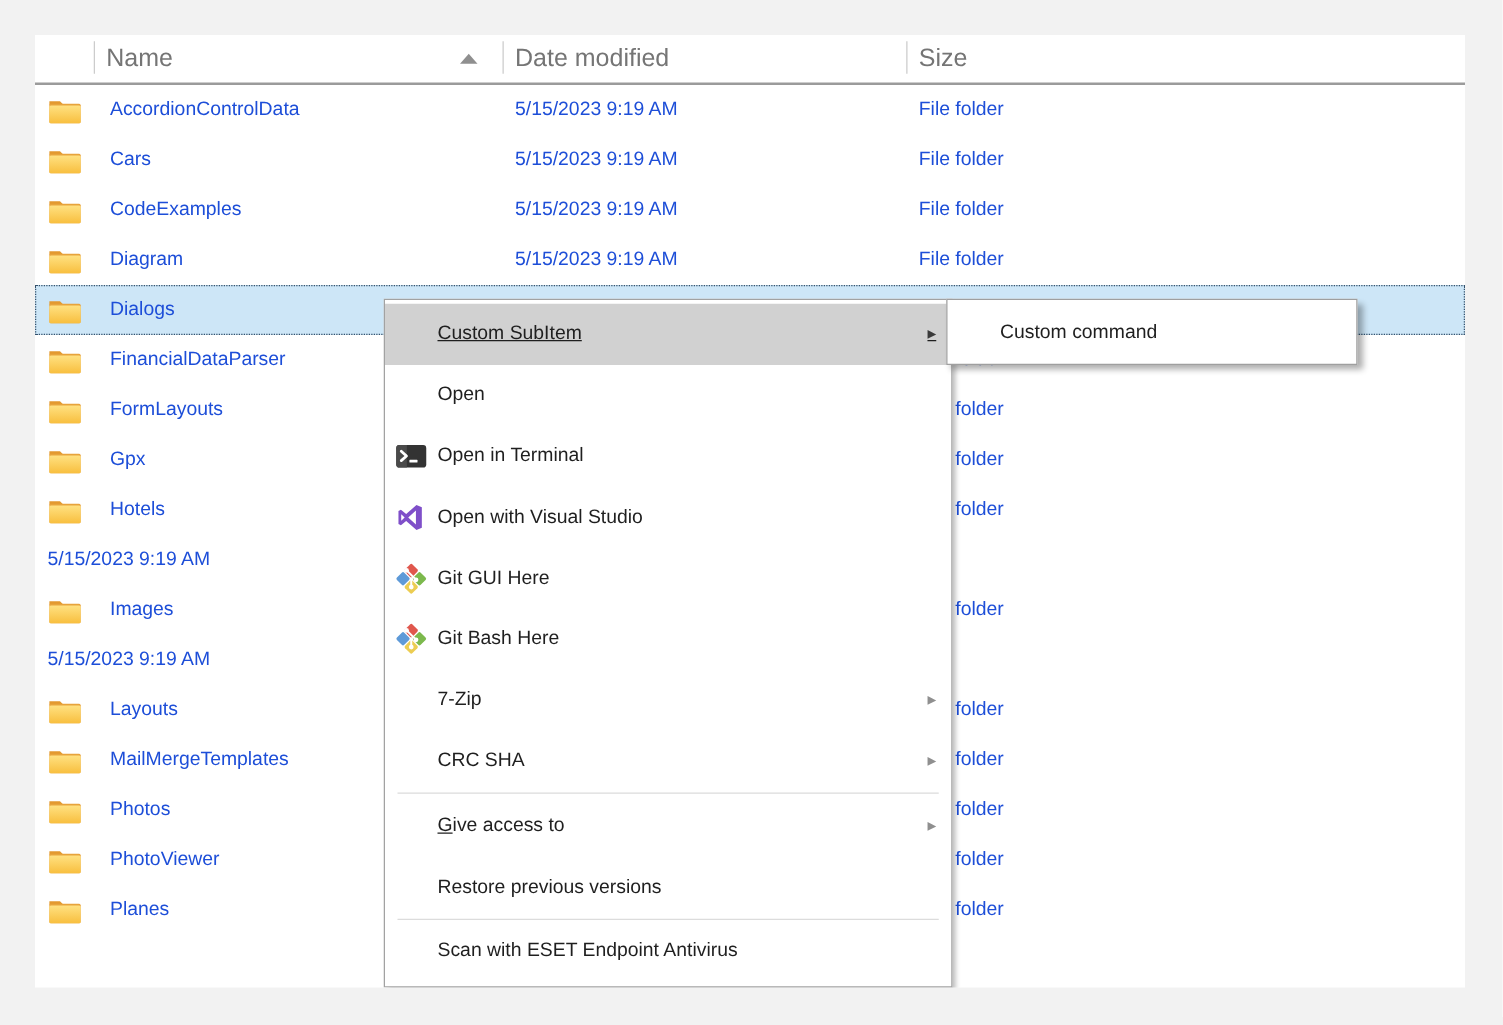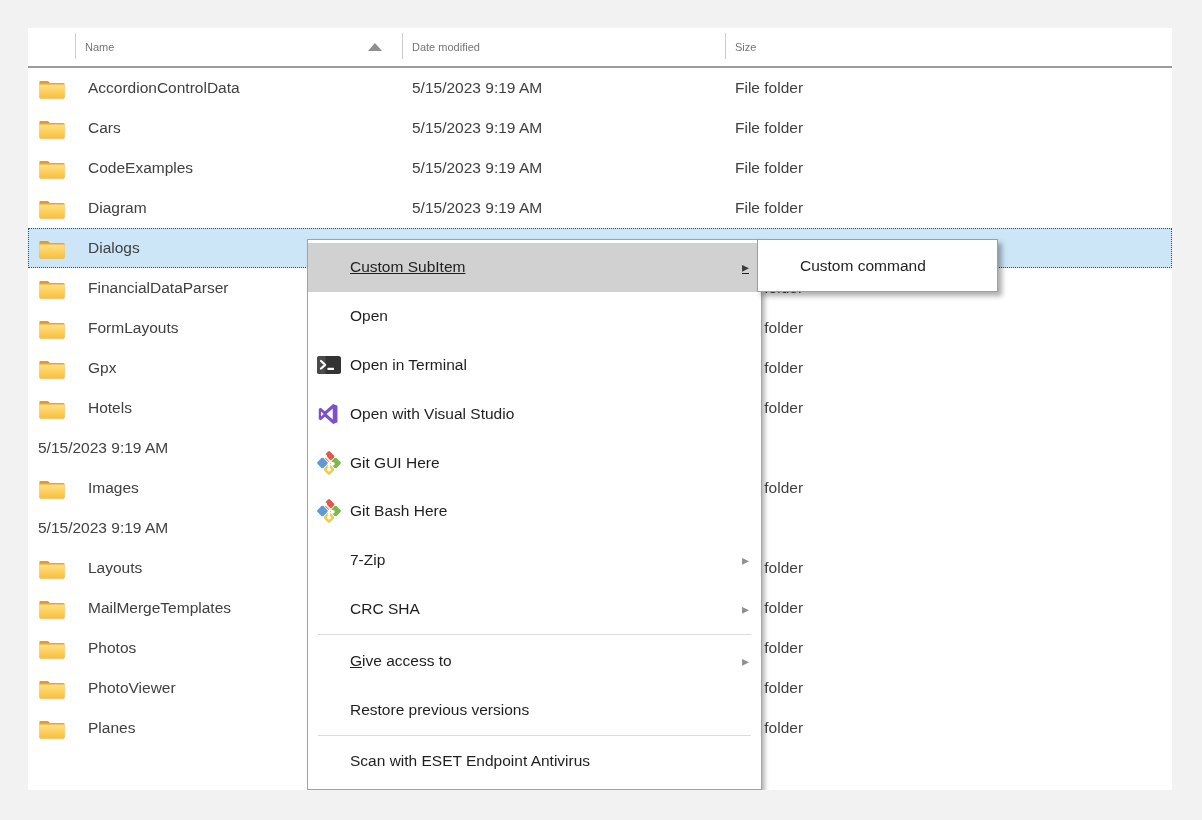--- a/index.html
+++ b/index.html
@@ -15,39 +15,39 @@
     position:absolute;left:28px;top:28px;width:1144px;height:762px;
     background:#ffffff;overflow:hidden;
   }
   .header{
     display:flex;height:40px;align-items:stretch;background:#fff;
     border-bottom:2px solid #9b9b9b;box-sizing:border-box;
   }
   .hcol{
     position:relative;display:flex;align-items:center;
     padding-left:10px;box-sizing:border-box;
-    color:#757575;font-size:11px;
+    color:#757575;font-size:20px;
   }
   .header > :nth-child(1){width:47px;}
   .header > :nth-child(2){width:327px;}
   .header > :nth-child(3){width:323px;}
   .header > :nth-child(4){width:323px;}
   .header > :nth-child(5){width:124px;}
   .hcol:not(.gutter)::before{
     content:"";position:absolute;left:0;top:5px;bottom:7px;width:1px;background:#cccccc;
   }
   .sort-asc{
     margin-left:auto;margin-right:20px;width:0;height:0;
     border-left:7px solid transparent;border-right:7px solid transparent;
     border-bottom:8px solid #8f8f8f;
   }
   .rows{position:relative;}
   .row{
     display:flex;height:40px;align-items:center;box-sizing:border-box;
-    color:#404040;font-size:15.5px;
+    color:#1d4ed8;font-size:15.5px;
   }
   .row.selected{
     background:#cde6f7;
     border:1px dotted #33506b;
   }
   .cell{box-sizing:border-box;white-space:nowrap;overflow:hidden;}
   .cell-name{width:374px;display:flex;align-items:center;padding-left:10px;}
   .row.selected .cell-name{padding-left:9px;}
   .cell-date{width:323px;padding-left:10px;}
   .cell-type{width:323px;padding-left:10px;}
@@ -70,21 +70,21 @@
   .mi-label{display:block;}
   .mi-label.ul::first-letter{text-decoration:underline;}
   .mi-arrow{
     margin-left:auto;color:#8f8f8f;font-size:14px;line-height:1;
     font-family:"DejaVu Sans",sans-serif;
   }
   .menu-item.hl .mi-arrow{color:#3a3a3a;}
   .menu-sep{height:1px;background:#dcdcdc;margin:1px 10px;}
   
   .submenu{
-    position:absolute;left:729px;top:211px;width:241px;box-sizing:border-box;
+    position:absolute;left:729px;top:211px;width:329px;box-sizing:border-box;
     background:#ffffff;border:1px solid #9f9f9f;
     box-shadow:4px 4px 5px rgba(0,0,0,0.32);
     padding:3px 0;
   }
   .submenu .menu-item{height:45px;}
 </style>
 </head>
 <body>
 
 <svg width="0" height="0" style="position:absolute" aria-hidden="true">

